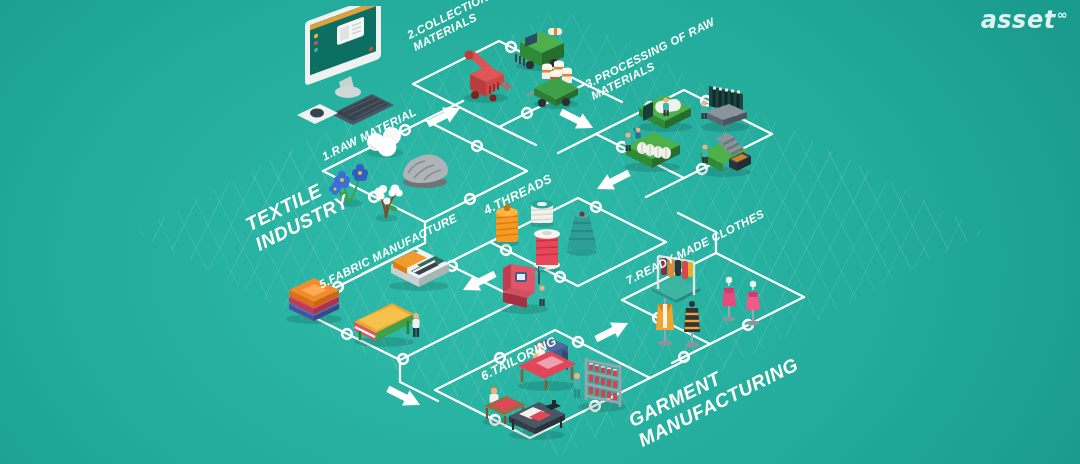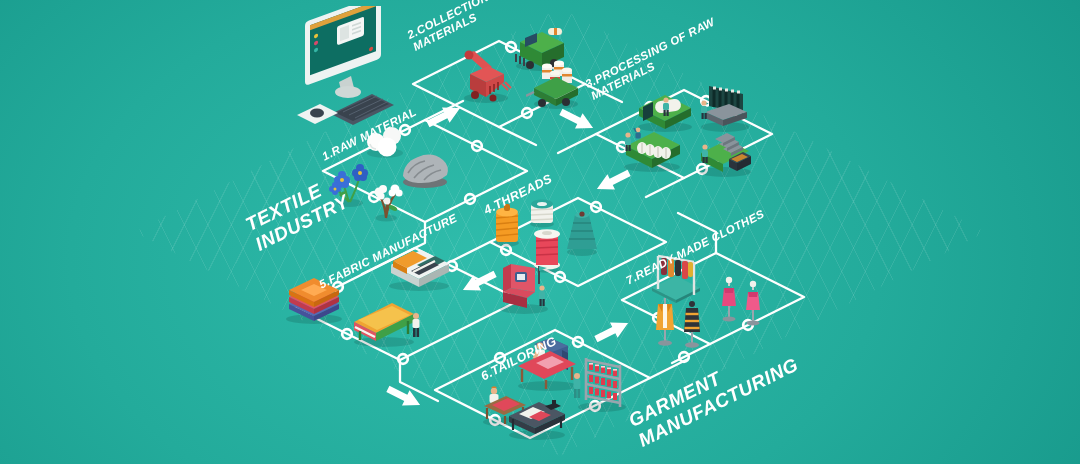--- a/index.html
+++ b/index.html
@@ -682,14 +682,17 @@
 
   <div class="region-title" style="left:252px;top:214px;">
     <div>TEXTILE</div>
     <div>INDUSTRY</div>
   </div>
   <div class="region-title" style="left:635px;top:410px;">
     <div>GARMENT</div>
     <div>MANUFACTURING</div>
   </div>
 
+  <div class="logo">
+    <span>asset</span><span class="mark">∞</span>
+  </div>
 
 </div>
 
 </body></html>

